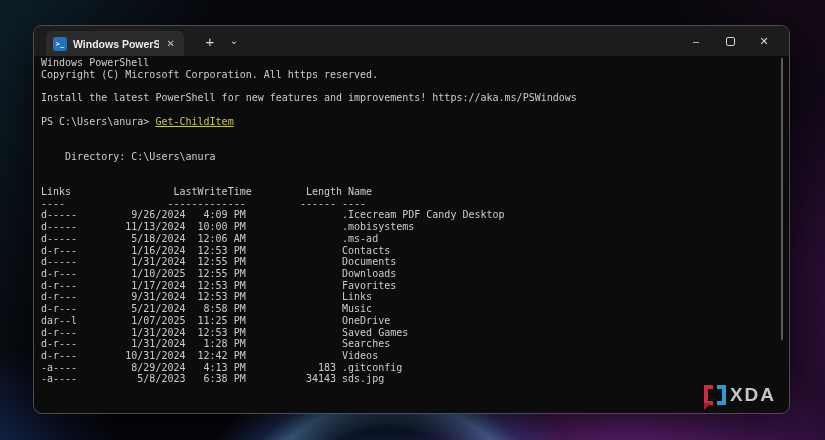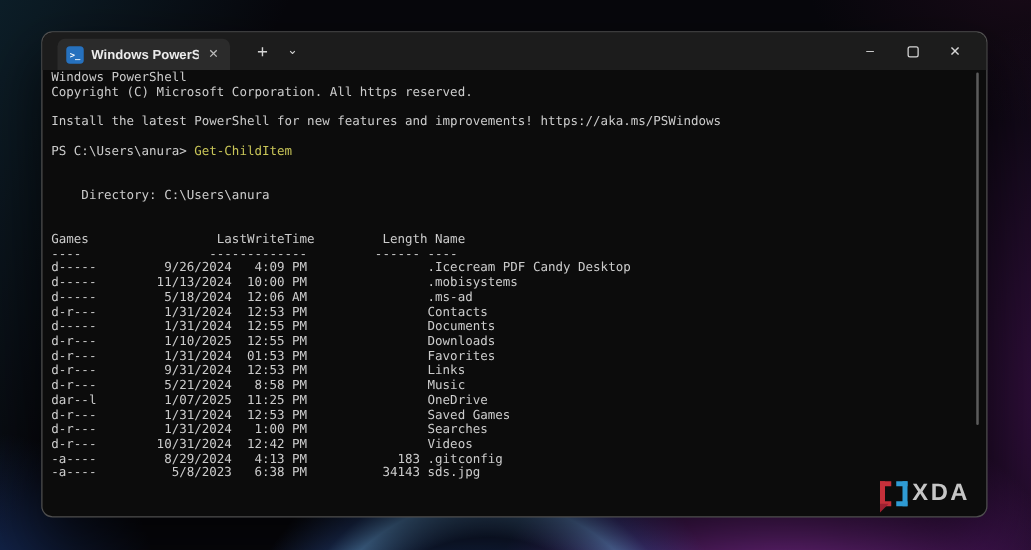--- a/index.html
+++ b/index.html
@@ -100,40 +100,40 @@
             <span class="x">✕</span>
           </div>
       </div>
     </div>
 
     <pre class="term"><span>Windows PowerShell</span>
 <span>Copyright (C) Microsoft Corporation. All https reserved.</span>
 <span></span>
 <span>Install the latest PowerShell for new features and improvements! https://aka.ms/PSWindows</span>
 <span></span>
-<span><span>PS C:\Users\anura&gt; </span><span style="color: rgb(200, 197, 88);">Get-ChildItem</span></span>
+<span><span>PS C:\Users\anura&gt; </span><span style="color: rgb(200, 197, 88); text-decoration: underline;">Get-ChildItem</span></span>
 <span></span>
 <span></span>
 <span>    Directory: C:\Users\anura</span>
 <span></span>
 <span></span>
-<span>Games                 LastWriteTime         Length Name</span>
+<span>Links                 LastWriteTime         Length Name</span>
 <span>----                 -------------         ------ ----</span>
 <span>d-----         9/26/2024   4:09 PM                .Icecream PDF Candy Desktop</span>
 <span>d-----        11/13/2024  10:00 PM                .mobisystems</span>
 <span>d-----         5/18/2024  12:06 AM                .ms-ad</span>
-<span>d-r---         1/31/2024  12:53 PM                Contacts</span>
+<span>d-r---         1/16/2024  12:53 PM                Contacts</span>
 <span>d-----         1/31/2024  12:55 PM                Documents</span>
 <span>d-r---         1/10/2025  12:55 PM                Downloads</span>
-<span>d-r---         1/31/2024  01:53 PM                Favorites</span>
+<span>d-r---         1/17/2024  12:53 PM                Favorites</span>
 <span>d-r---         9/31/2024  12:53 PM                Links</span>
 <span>d-r---         5/21/2024   8:58 PM                Music</span>
 <span>dar--l         1/07/2025  11:25 PM                OneDrive</span>
 <span>d-r---         1/31/2024  12:53 PM                Saved Games</span>
-<span>d-r---         1/31/2024   1:00 PM                Searches</span>
+<span>d-r---         1/31/2024   1:28 PM                Searches</span>
 <span>d-r---        10/31/2024  12:42 PM                Videos</span>
 <span>-a----         8/29/2024   4:13 PM            183 .gitconfig</span>
 <span>-a----          5/8/2023   6:38 PM          34143 sds.jpg</span>
 </pre>
 
     <div class="scrollbar-thumb"></div>
 
     <div class="xda">
       <div class="xb xb-red">
           <div class="tail"></div>

